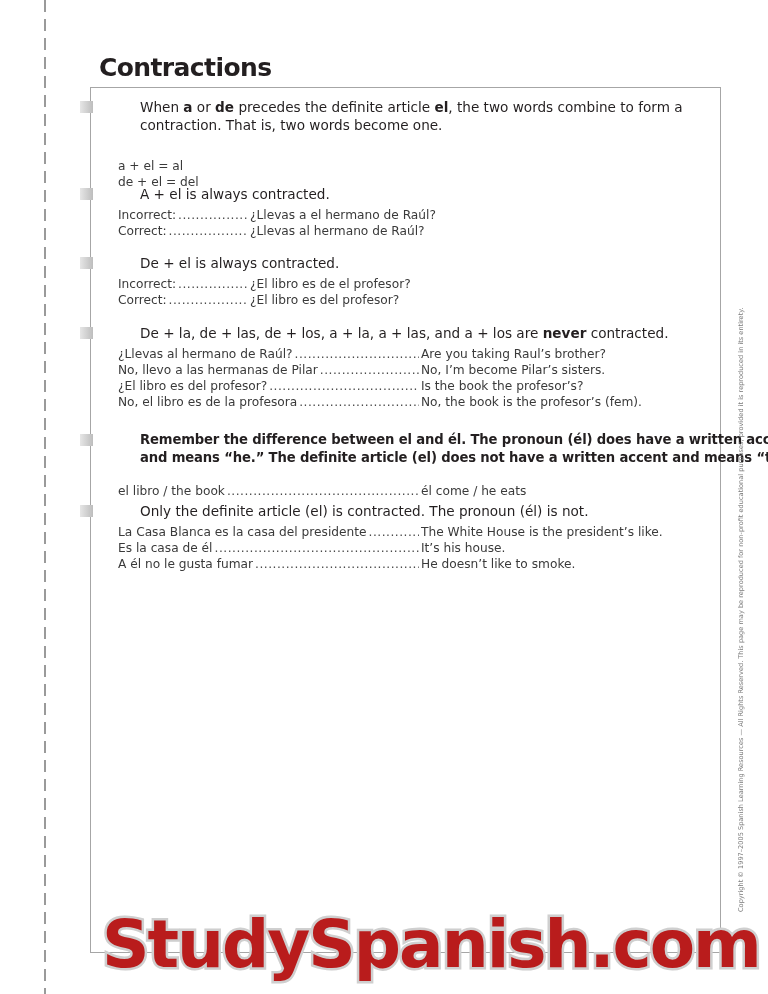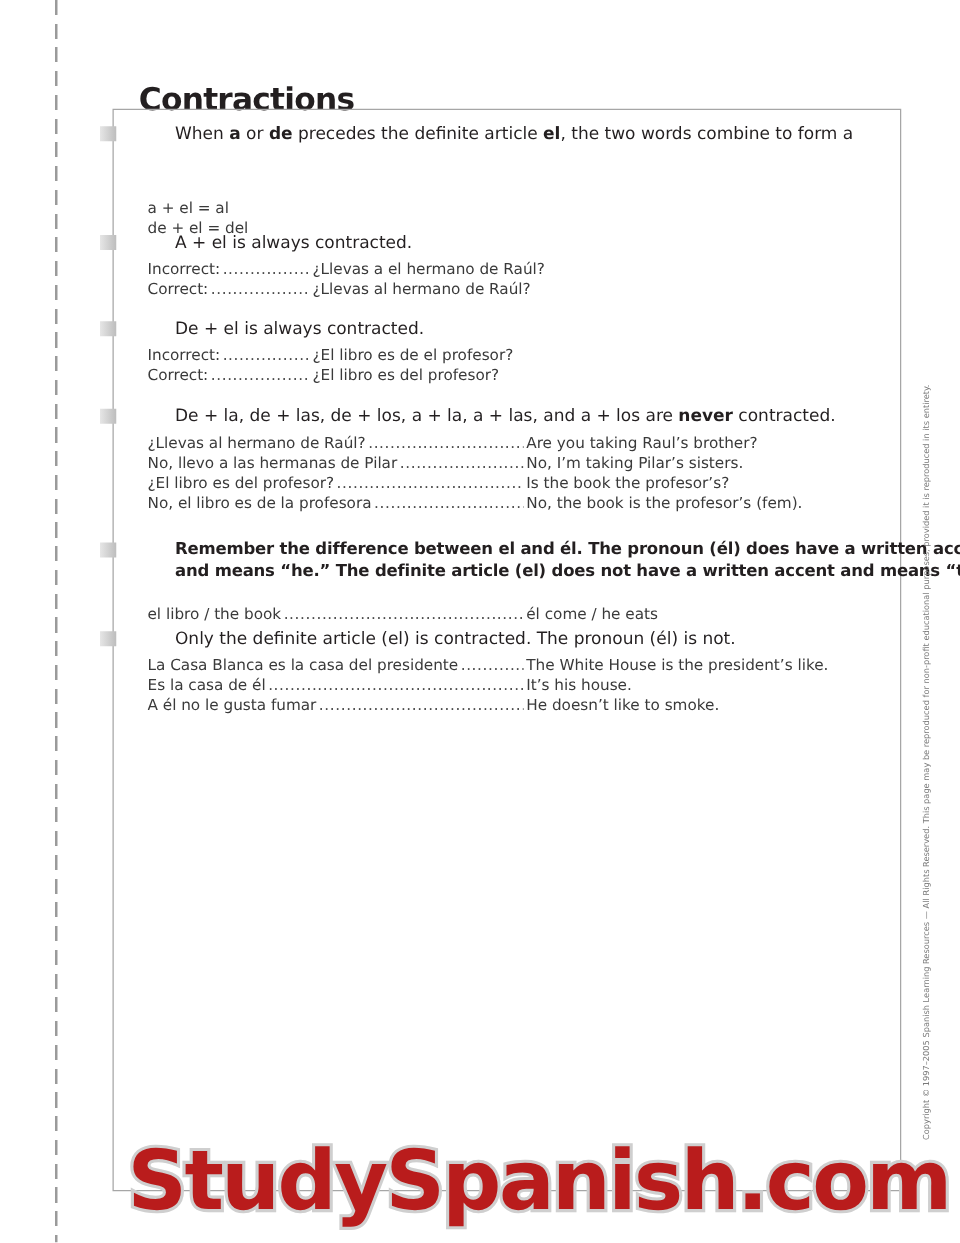--- a/index.html
+++ b/index.html
@@ -20,21 +20,21 @@
       left: 44px;
       top: 0;
       width: 2px;
       height: 994px;
       background: repeating-linear-gradient(to bottom, #9a9a9a 0px, #9a9a9a 12px, transparent 12px, transparent 19px);
     }
     .page-title {
       position: absolute;
       left: 99px;
       top: 52px;
-      margin: 12px;
+      margin: 0;
       font-family: "DejaVu Sans", sans-serif;
       font-weight: bold;
       font-size: 25px;
       letter-spacing: -0.6px;
       color: #231f20;
       line-height: 32px;
     }
     .content-box {
       position: absolute;
       left: 90px;
@@ -140,20 +140,21 @@
 <div class="cut-line"></div>
 
 <h1 class="page-title">Contractions</h1>
 
 <div class="content-box">
 
   <div class="section" style="top:10px;">
     <span class="bullet"></span>
     <div class="lead">
       <span>When </span><b>a</b><span> or </span><b>de</b><span> precedes the definite article </span><b>el</b><span>, the two words combine to form a</span><br>
+      <span>contraction. That is, two words become one.</span>
     </div>
     <div class="examples" style="top:40px;margin-top:20px;">
       <div class="simple-line">a + el = al</div>
       <div class="simple-line">de + el = del</div>
     </div>
   </div>
 
   <div class="section" style="top:97px;">
     <span class="bullet"></span>
     <div class="lead">A + el is always contracted.</div>
@@ -207,21 +208,21 @@
             <span class="txt">¿Llevas al hermano de Raúl?</span>
             <span class="dots">..............................................................</span>
           </div>
         <div class="ex-col2">Are you taking Raul’s brother?</div>
       </div>
       <div class="ex-row">
         <div class="ex-col1 w-long">
             <span class="txt">No, llevo a las hermanas de Pilar</span>
             <span class="dots">..............................................................</span>
           </div>
-        <div class="ex-col2">No, I’m taking Pilar’s sisters.</div>
+        <div class="ex-col2">No, I’m become Pilar’s sisters.</div>
       </div>
       <div class="ex-row">
         <div class="ex-col1 w-long">
             <span class="txt">¿El libro es del profesor?</span>
             <span class="dots">..............................................................</span>
           </div>
         <div class="ex-col2">Is the book the profesor’s?</div>
       </div>
       <div class="ex-row">
         <div class="ex-col1 w-long">

